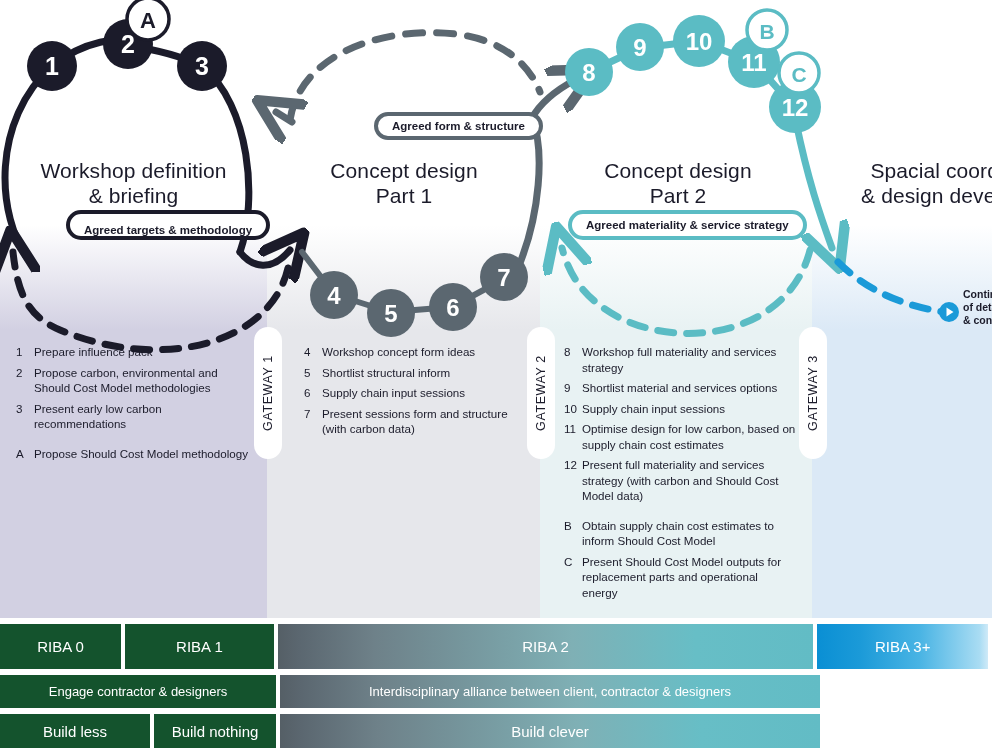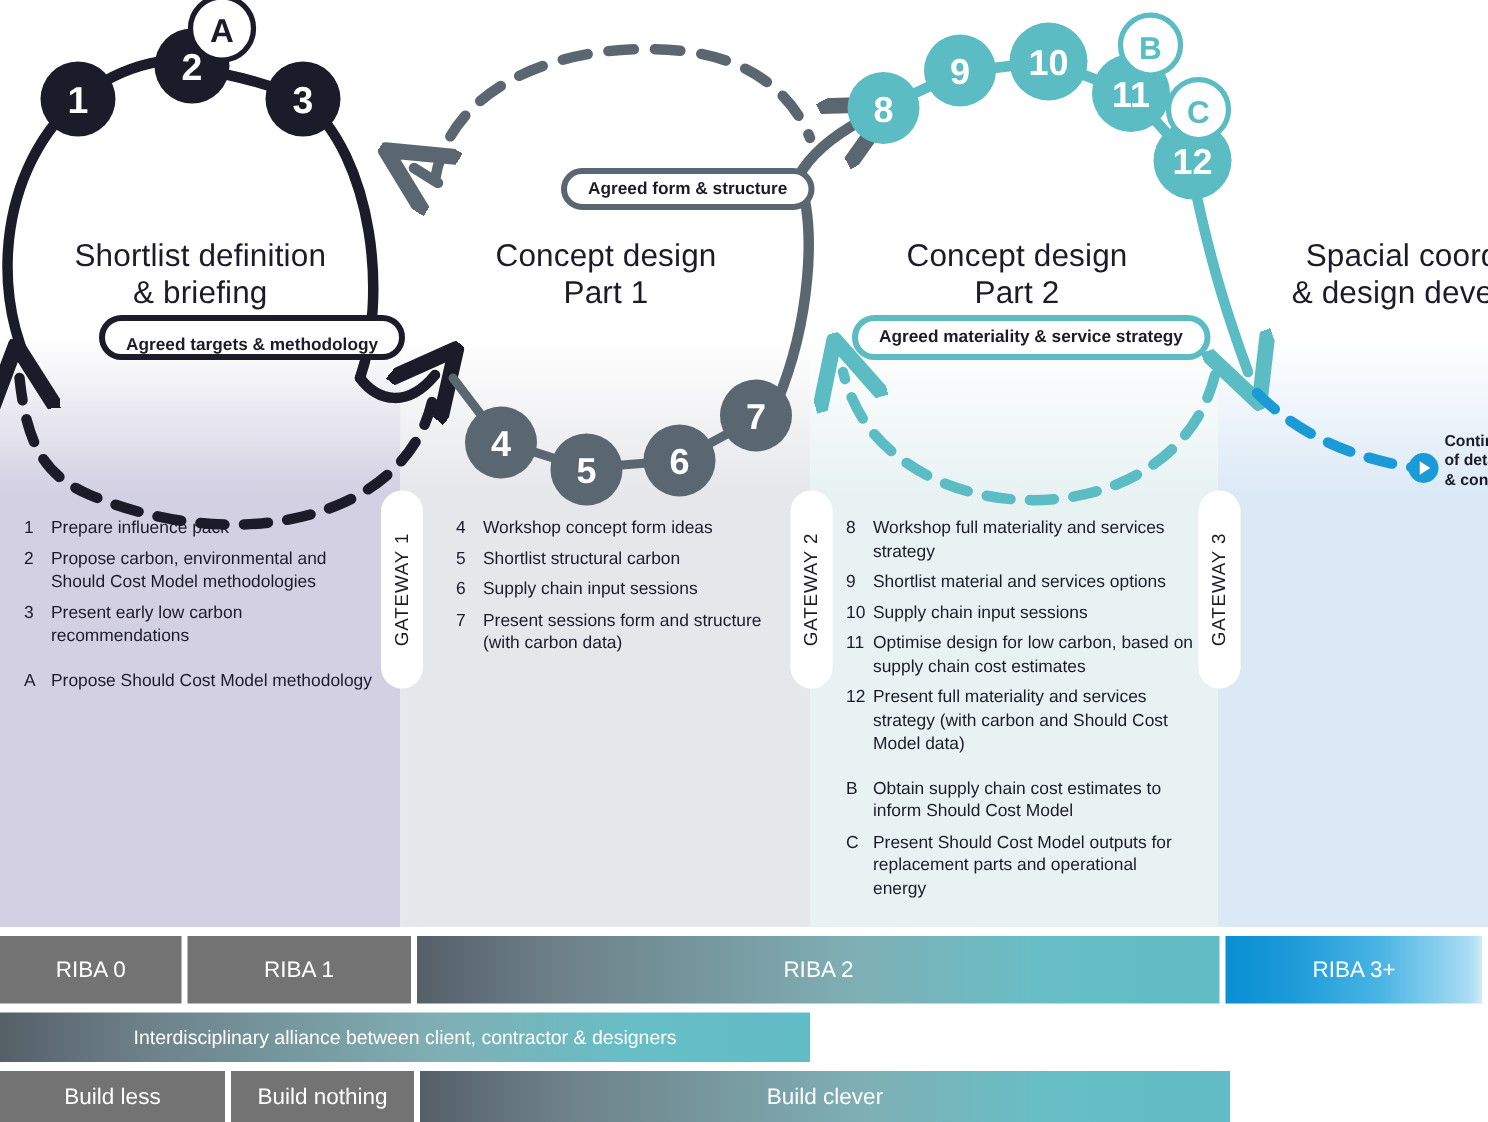--- a/index.html
+++ b/index.html
@@ -76,21 +76,21 @@
   .barrow{position:absolute;left:0;width:992px;display:flex;}
   #row1{top:624px;height:45px;}
   #row2{top:675px;height:33px;}
   #row3{top:714px;height:34px;}
   .bar{
     display:flex;align-items:center;justify-content:center;
     color:#ffffff;box-sizing:border-box;margin-right:4px;
     font-size:15px;white-space:nowrap;overflow:hidden;
   }
   .bar.sm{font-size:13px;}
-  .dark{background:#737373;justify-content:center;}
+  .dark{background:#14532d;justify-content:center;}
   .gradteal{background:linear-gradient(to right,#555f66 0%,#5b6770 4%,#6e8189 18%,#7fb0b5 55%,#67bec6 78%,#62bcc5 100%);}
   .gradblue{background:linear-gradient(to right,#0a8fd4 0%,#1b9ad8 25%,#49b4e4 60%,#a9dcf3 95%,#cfeaf8 100%);}
   .b-c1{width:122px;}
   .b-c2{width:150px;}
   .b-c12{width:276px;}
   .b-c3{width:540px;}
   .b-c4{width:172px;}
 </style>
 </head>
 <body>
@@ -194,21 +194,21 @@
       <circle cx="795" cy="107" r="26" fill="#5bbcc4"></circle>
       <text x="795" y="116" text-anchor="middle" font-size="24" font-weight="bold" fill="#ffffff" font-family="Liberation Sans, sans-serif">12</text>
       <circle cx="767" cy="30" r="20" fill="#ffffff" stroke="#5bbcc4" stroke-width="3.5"></circle>
       <text x="767" y="39" text-anchor="middle" font-size="21" font-weight="bold" fill="#5bbcc4" font-family="Liberation Sans, sans-serif">B</text>
       <circle cx="799" cy="73" r="20" fill="#ffffff" stroke="#5bbcc4" stroke-width="3.5"></circle>
       <text x="799" y="82" text-anchor="middle" font-size="21" font-weight="bold" fill="#5bbcc4" font-family="Liberation Sans, sans-serif">C</text>
     </g>
   </svg>
 
   <div class="stage-title" style="left:16px;top:158px;width:235px;">
-    <div>Shortlist definition</div>
+    <div>Workshop definition</div>
     <div>&amp; briefing</div>
   </div>
   <div class="stage-title" style="left:290px;top:158px;width:228px;">
     <div>Concept design</div>
     <div>Part 1</div>
   </div>
   <div class="stage-title" style="left:564px;top:158px;width:228px;">
     <div>Concept design</div>
     <div>Part 2</div>
   </div>
@@ -255,21 +255,21 @@
         <div class="txt">Propose Should Cost Model methodology</div>
       </div>
     </div>
   <div class="tasklist" id="list2">
       <div class="task">
         <div class="num">4</div>
         <div class="txt">Workshop concept form ideas</div>
       </div>
       <div class="task">
         <div class="num">5</div>
-        <div class="txt">Shortlist structural carbon</div>
+        <div class="txt">Shortlist structural inform</div>
       </div>
       <div class="task">
         <div class="num">6</div>
         <div class="txt">Supply chain input sessions</div>
       </div>
       <div class="task">
         <div class="num">7</div>
         <div class="txt">Present sessions form and structure (with carbon data)</div>
       </div>
     </div>
@@ -322,20 +322,23 @@
         <span>RIBA 1</span>
       </div>
       <div class="bar gradteal b-c3" style="height: 100%;">
         <span>RIBA 2</span>
       </div>
       <div class="bar gradblue b-c4" style="height: 100%;">
         <span>RIBA 3+</span>
       </div>
     </div>
   <div class="barrow" id="row2">
+      <div class="bar dark b-c12 sm" style="height: 100%;">
+        <span>Engage contractor &amp; designers</span>
+      </div>
       <div class="bar gradteal b-c3 sm" style="height: 100%;">
         <span>Interdisciplinary alliance between client, contractor &amp; designers</span>
       </div>
     </div>
   <div class="barrow" id="row3">
       <div class="bar dark b-c2" style="height: 100%;">
         <span>Build less</span>
       </div>
       <div class="bar dark b-c1" style="height: 100%;">
         <span>Build nothing</span>

